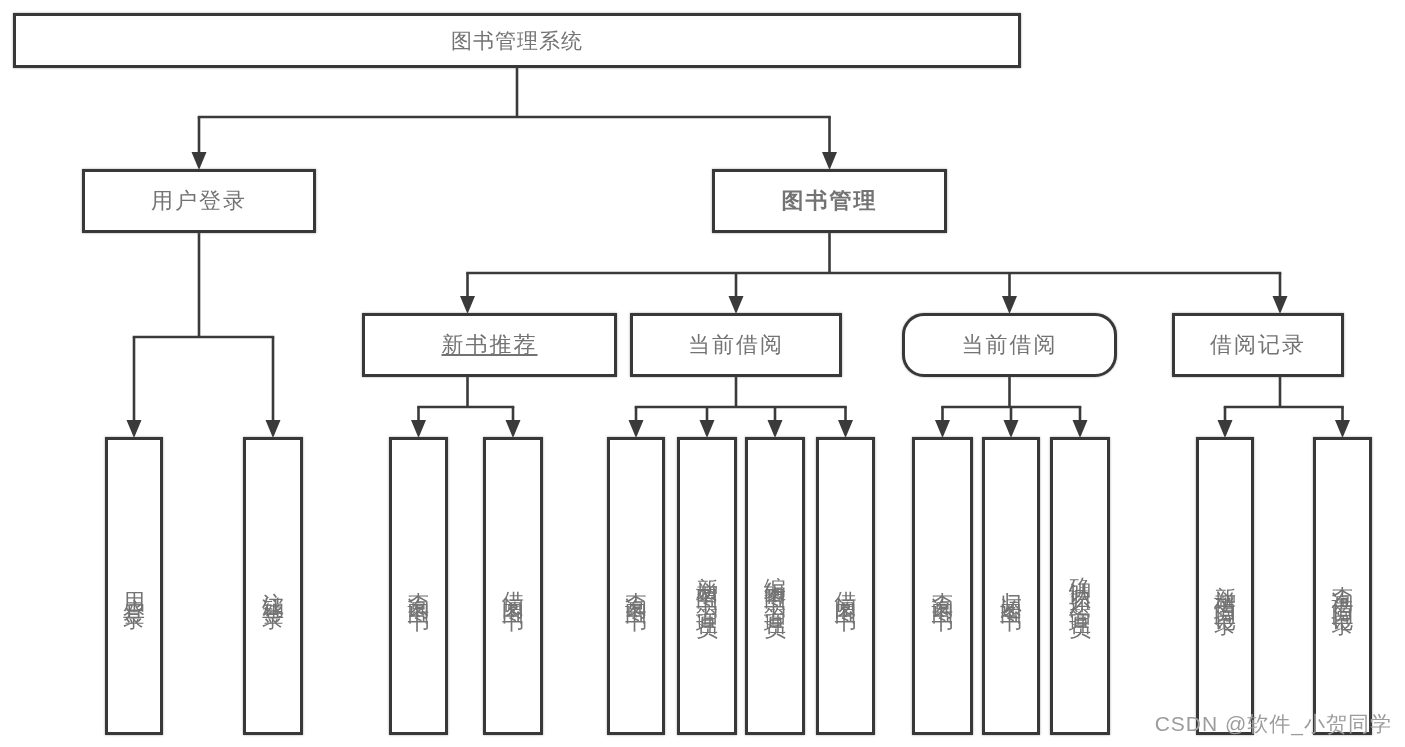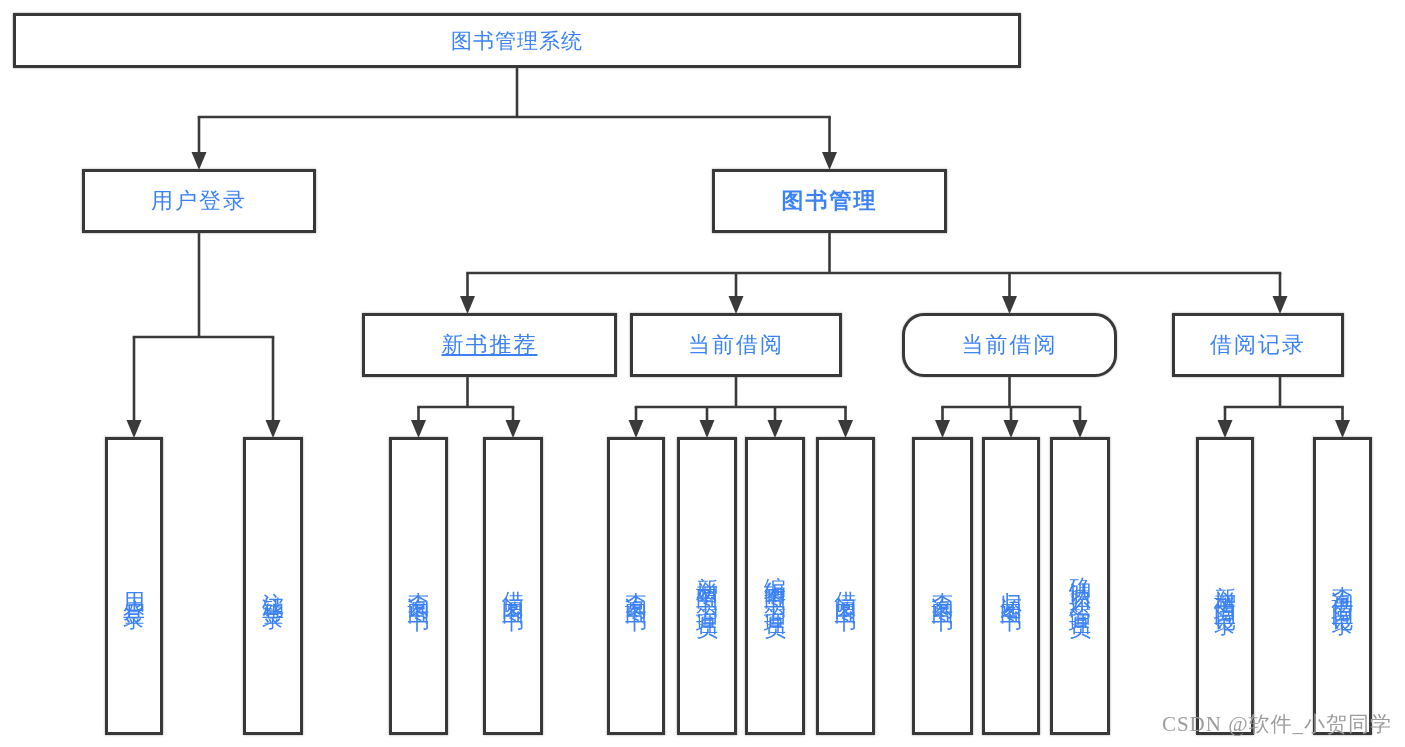--- a/index.html
+++ b/index.html
@@ -21,21 +21,21 @@
   }
 
   .node {
     position: absolute;
     background: #ffffff;
     border: 3px solid #383838;
     box-shadow: 0 0 2px rgba(110,110,110,.65);
     display: flex;
     align-items: center;
     justify-content: center;
-    color: #3b82f6;
+    color: #737373;
     z-index: 1;
   }
   .node span {
     display: block;
     white-space: nowrap;
     line-height: 1;
   }
   .node.h span {
     font-size: 22px;
     letter-spacing: 2px;
@@ -53,21 +53,20 @@
 
   .watermark {
     position: absolute;
     right: 13px;
     bottom: 9px;
     font-size: 21px;
     letter-spacing: 1px;
     color: #9c9c9c;
     z-index: 2;
     white-space: nowrap;
-    font-family: Liberation Serif, serif;
   }
 </style>
 </head>
 <body>
 
 <div class="canvas">
   <svg class="connectors" id="connectors" width="1405" height="747">
       <line x1="517" y1="68" x2="517" y2="117" stroke="#3a3a3a" stroke-width="2.6"></line>
       <line x1="197.7" y1="117" x2="830.8" y2="117" stroke="#3a3a3a" stroke-width="2.6"></line>
       <line x1="199" y1="117" x2="199" y2="156" stroke="#3a3a3a" stroke-width="2.6"></line>

